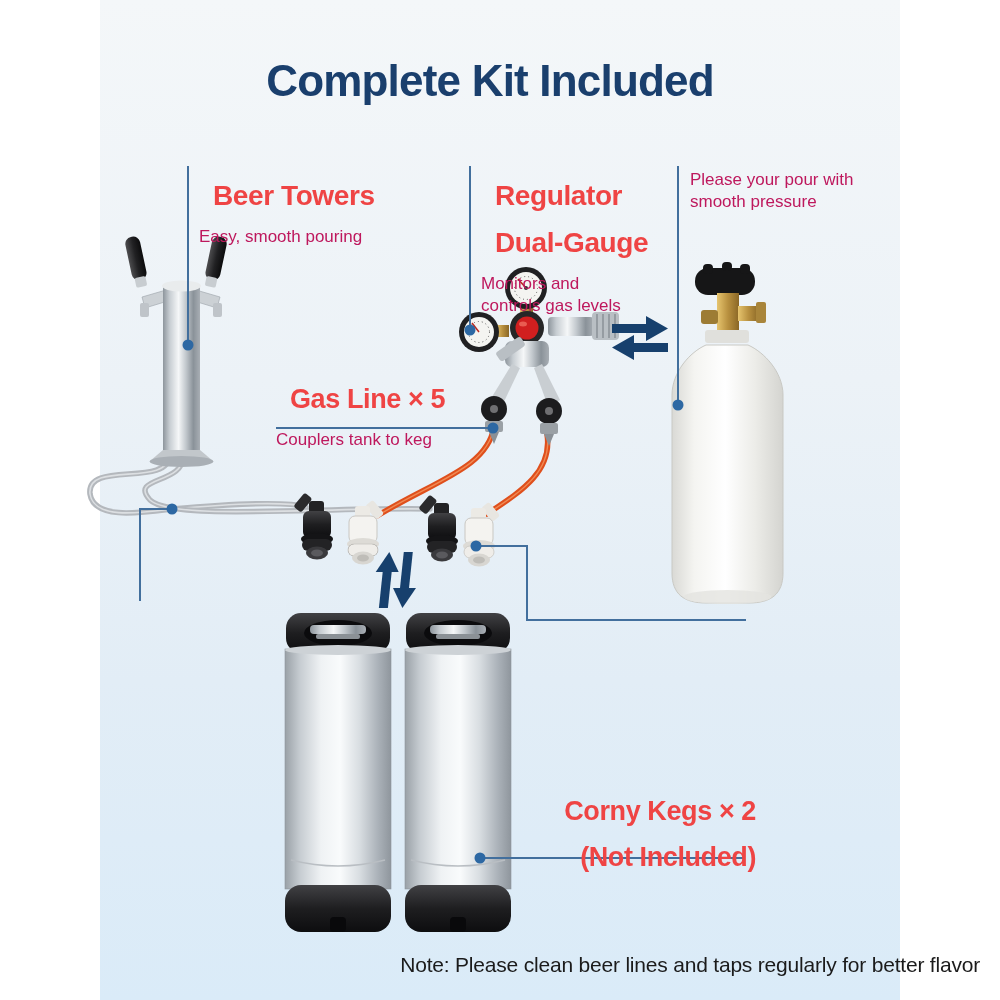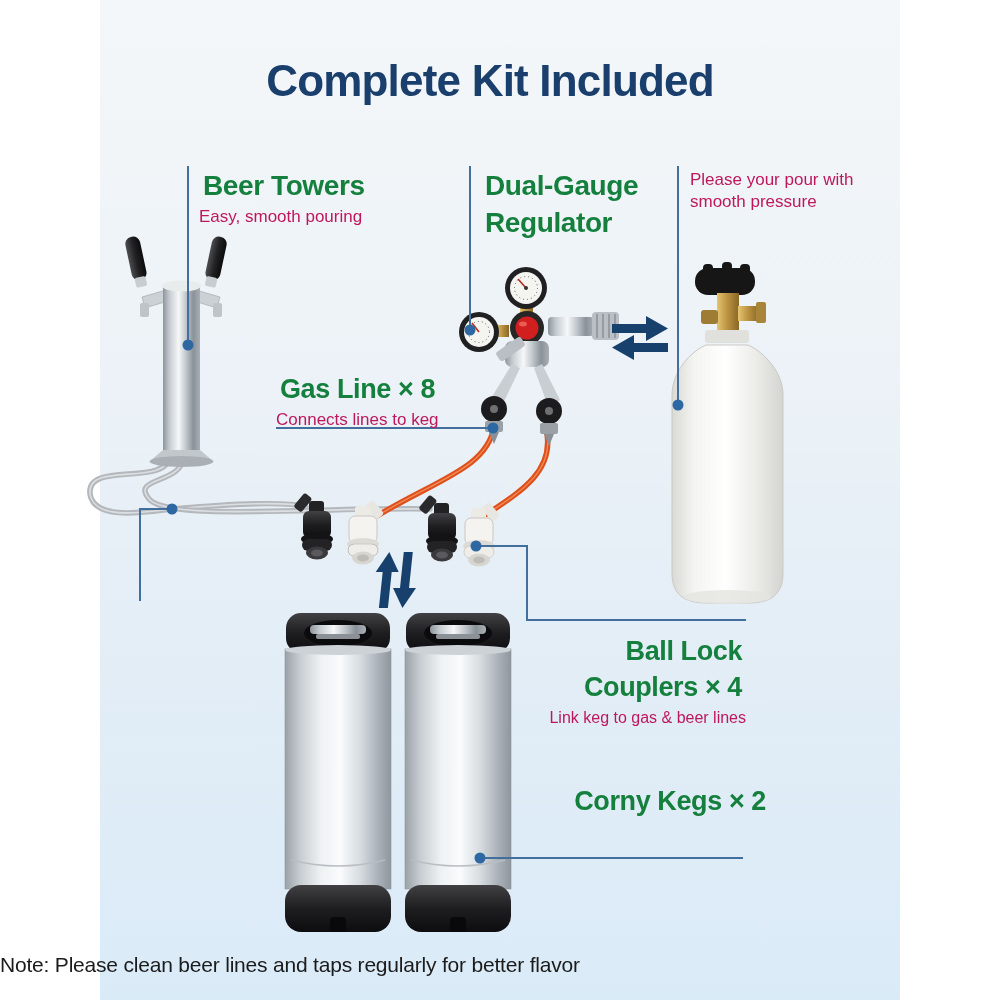--- a/index.html
+++ b/index.html
@@ -3,27 +3,27 @@
 <meta charset="utf-8">
 <style>
   html,body{margin:0;padding:0;background:#ffffff;}
   .stage{position:relative;width:980px;height:1000px;background:#ffffff;overflow:hidden;
          font-family:"Liberation Sans",sans-serif;}
   .panel{position:absolute;left:100px;top:0;width:800px;height:1000px;
          background:linear-gradient(180deg,#f4f7f9 0%,#ecf2f7 38%,#e2edf6 68%,#daebf8 100%);}
   .title{position:absolute;left:0;right:0;top:56px;text-align:center;
          font-size:44px;font-weight:800;letter-spacing:-0.8px;color:#1a3f6d;}
   .label{position:absolute;}
-  .label h3{margin:4px;font-size:28px;line-height:33px;font-weight:800;
-            letter-spacing:-0.4px;color:#15803d;}
+  .label h3{margin:14px;font-size:28px;line-height:33px;font-weight:800;
+            letter-spacing:-0.4px;color:#ef4444;}
   .label p{margin:4px 0 0 0;font-size:17px;line-height:22px;color:#be185d;}
   .label.small h3{font-size:27px;line-height:32px;}
   .right{text-align:right;}
   .sub2{font-size:0.62em;vertical-align:-0.22em;}
-  .note{position:absolute;left:0;right:0;top:953px;text-align:left;
+  .note{position:absolute;left:0;right:0;top:953px;text-align:right;
         font-size:21px;letter-spacing:-0.2px;color:#1b1b1b;}
   svg{position:absolute;left:0;top:0;}
 </style>
 </head>
 <body>
 
 <div class="stage">
   <div class="panel"></div>
 
   <svg width="1000" height="1000" viewBox="0 0 1000 1000">
@@ -254,41 +254,41 @@
   </svg>
 
   <div class="title">Complete Kit Included</div>
 
   <div class="label" style="left:199px;top:165px;">
     <h3>Beer Towers</h3>
     <p>Easy, smooth pouring</p>
   </div>
 
   <div class="label" style="left:481px;top:165px;">
+    <h3>Regulator</h3>
     <h3>Dual-Gauge</h3>
-    <h3>Regulator</h3>
+    <p style="margin-top:6px;">
+      <span>Monitors and</span><br>
+      <span>controls gas levels</span>
+    </p>
   </div>
 
   <div class="label" style="left:690px;top:165px;">
     <p>
       <span>Please your pour with</span><br>
       <span>smooth pressure</span>
     </p>
   </div>
 
   <div class="label small" style="left:276px;top:369px;">
-    <h3>Gas Line × 8</h3>
-    <p>Connects lines to keg</p>
-  </div>
-
-
-  <div class="label small right" style="left:480px;top:631px;width:266px;">
-    <h3>Ball Lock</h3>
-    <h3>Couplers × 4</h3>
-    <p style="font-size:16px;">Link keg to gas &amp; beer lines</p>
-  </div>
+    <h3>Gas Line × 5</h3>
+    <p>Couplers tank to keg</p>
+  </div>
+
+
 
   <div class="label small right" style="left:504px;top:781px;width:266px;">
     <h3>Corny Kegs × 2</h3>
+    <h3>(Not Included)</h3>
   </div>
 
   <div class="note">Note: Please clean beer lines and taps regularly for better flavor</div>
 </div>
 
 </body></html>

